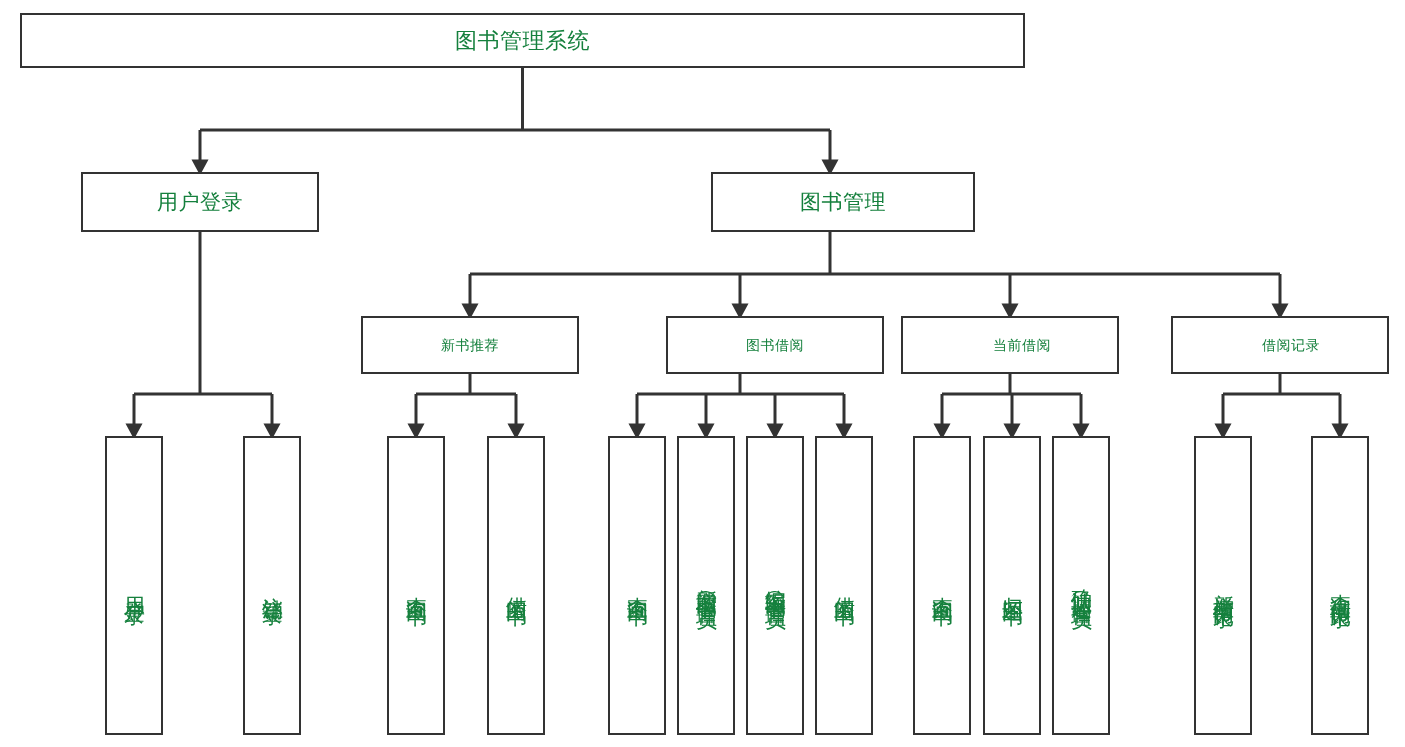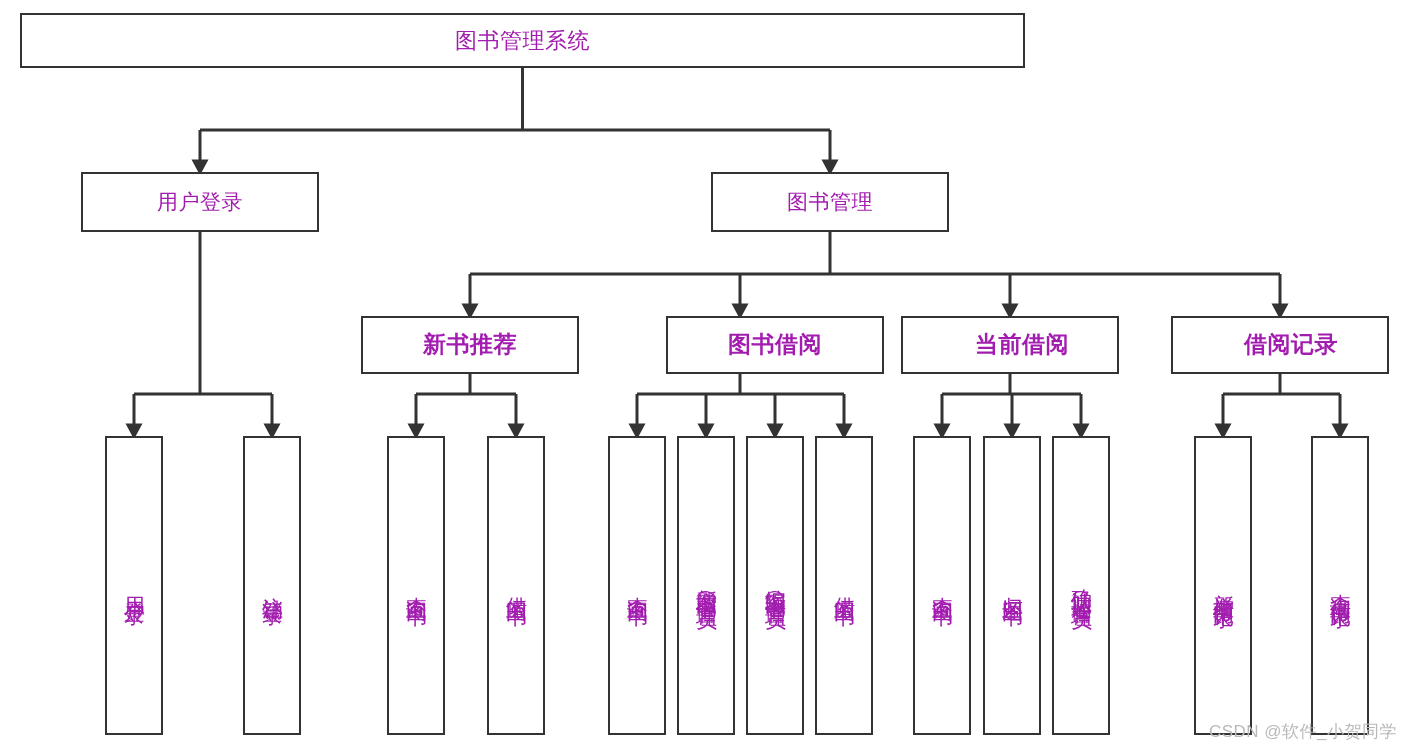--- a/index.html
+++ b/index.html
@@ -28,37 +28,37 @@
     position: absolute;
     box-sizing: border-box;
     border: 2px solid #333333;
     background: #ffffff;
     display: flex;
     align-items: center;
     justify-content: center;
     overflow: hidden;
   }
   .node-label {
-    color: #a21caf;
+    color: #15803d;
     font-size: 21px;
     line-height: 1.18;
     text-align: left;
     white-space: nowrap;
     letter-spacing: 0.5px;
   }
   .node-box.vertical .node-label {
     writing-mode: vertical-rl;
     text-orientation: upright;
     letter-spacing: 3px;
     font-size: 21px;
     white-space: nowrap;
   }
   .node-box.root .node-label { font-size: 22px; }
   .node-box.level2 .node-label { font-size: 21px; }
-  .node-box.level3 .node-label { font-size: 23px; font-weight: bold; }
+  .node-box.level3 .node-label { font-size: 14px; }
   #watermark {
     position: absolute;
     right: 8px;
     bottom: 4px;
     font-size: 17px;
     color: #b9b9b9;
     white-space: nowrap;
     letter-spacing: 0.5px;
     font-family: "Liberation Sans", "DejaVu Sans", sans-serif;
   }
@@ -133,21 +133,21 @@
   <div id="node-layer">
 
     <div class="node-box root" style="left:20px; top:13px; width:1005px; height:55px;">
       <span class="node-label">图书管理系统</span>
     </div>
 
     <div class="node-box level2" style="left:81px; top:172px; width:238px; height:60px;">
       <span class="node-label">用户登录</span>
     </div>
 
-    <div class="node-box level2" style="left:711px; top:172px; width:238px; height:60px;">
+    <div class="node-box level2" style="left:711px; top:172px; width:264px; height:60px;">
       <span class="node-label">图书管理</span>
     </div>
 
     <div class="node-box level3" style="left:361px; top:316px; width:218px; height:58px;">
       <span class="node-label">新书推荐</span>
     </div>
 
     <div class="node-box level3" style="left:666px; top:316px; width:218px; height:58px;">
       <span class="node-label">图书借阅</span>
     </div>
@@ -207,15 +207,14 @@
     <div class="node-box vertical" style="left:1194px; top:436px; width:58px; height:299px;">
       <span class="node-label">新增借阅记录</span>
     </div>
 
     <div class="node-box vertical" style="left:1311px; top:436px; width:58px; height:299px;">
       <span class="node-label">查询借阅记录</span>
     </div>
 
   </div>
 
-  <div id="watermark">CSDN @软件_小贺同学</div>
 
 </div>
 
 </body></html>

